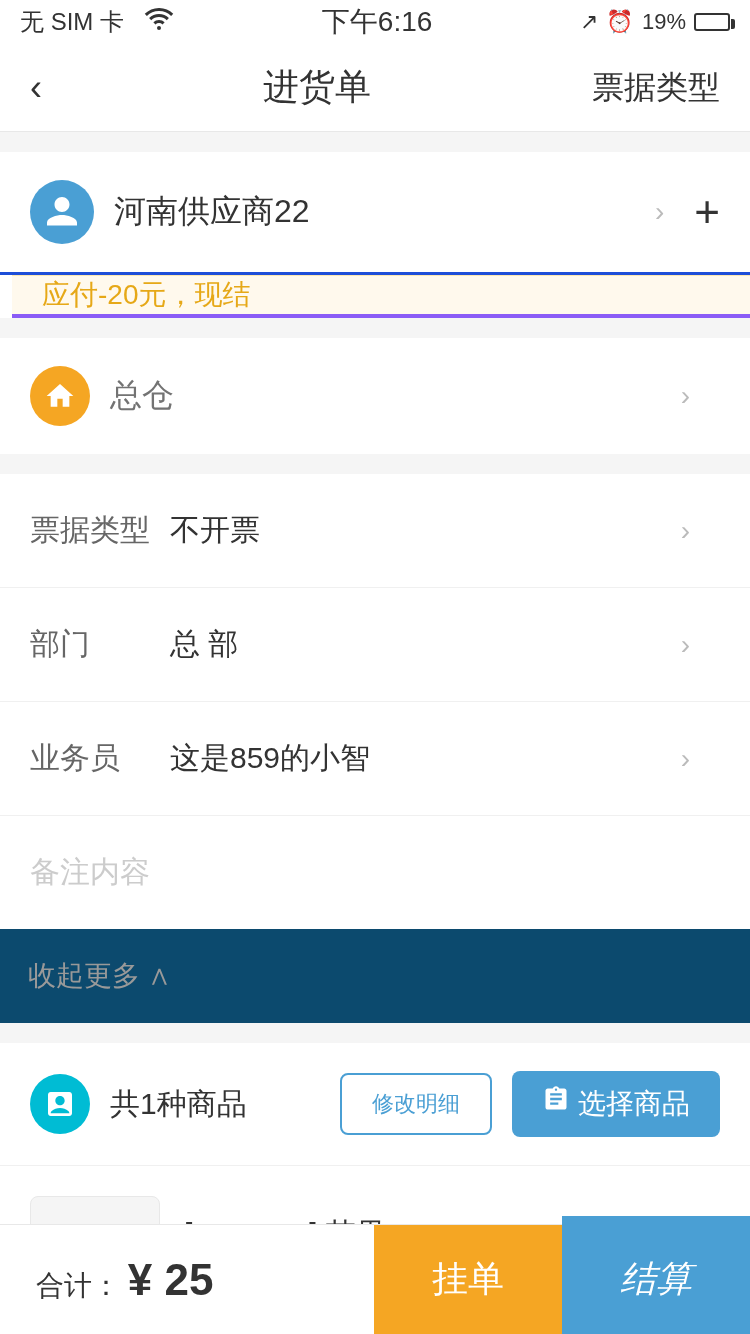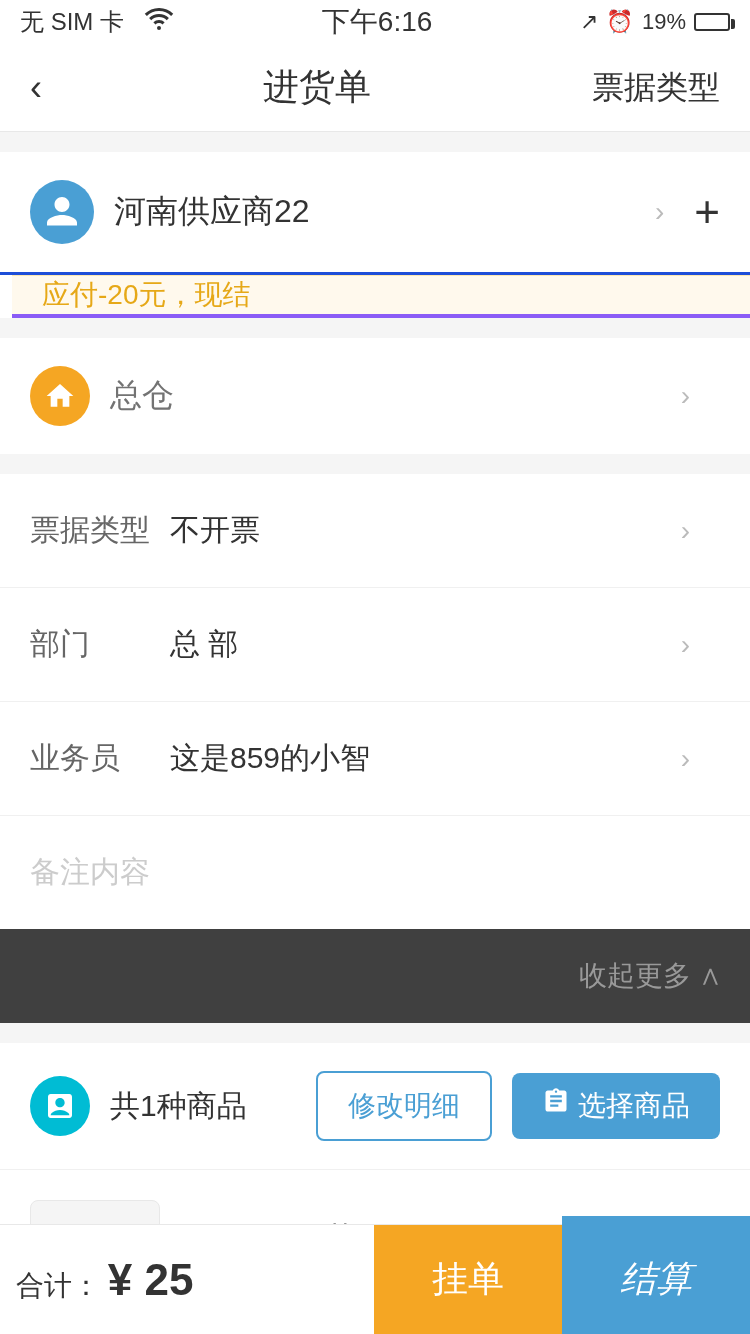--- a/index.html
+++ b/index.html
@@ -132,22 +132,22 @@
       flex: 1;
       font-size: 30px;
       color: #333;
     }
     .form-value.placeholder {
       color: #ccc;
     }
 
     
     .collapse-bar {
-      background: #404040;
-      text-align: right;
+      background: #0c4a6e;
+      text-align: left;
       padding: 28px;
       font-size: 28px;
       color: #999;
       cursor: pointer;
     }
 
     
     .products-section {
       background: #fff;
       margin-top: 20px;
@@ -165,21 +165,21 @@
       display: flex; align-items: center; justify-content: center;
       margin-right: 20px;
     }
     .products-count { flex: 1; font-size: 30px; color: #333; }
     .btn-outline {
       border: 2px solid #4a9fd4;
       color: #4a9fd4;
       background: #fff;
       padding: 14px 30px;
       border-radius: 8px;
-      font-size: 28px;
+      font-size: 22px;
       margin-right: 20px;
       cursor: pointer;
     }
     .btn-solid {
       background: #4a9fd4;
       color: #fff;
       border: none;
       padding: 14px 30px;
       border-radius: 8px;
       font-size: 28px;
@@ -216,21 +216,21 @@
       bottom: 0;
       width: 750px;
       height: 110px;
       background: #fff;
       display: flex;
       align-items: center;
       border-top: 1px solid #e8e8e8;
     }
     .bottom-total {
       flex: 1;
-      padding: 0 16px;
+      padding: 0 36px;
     }
     .total-label { font-size: 28px; color: #333; }
     .total-amount { font-size: 44px; font-weight: bold; color: #333; display: inline; }
     .total-count { font-size: 24px; color: #999; margin-top: 4px; }
     .btn-suspend {
       width: 188px;
       height: 110px;
       background: #f5a623;
       color: #fff;
       font-size: 36px;

